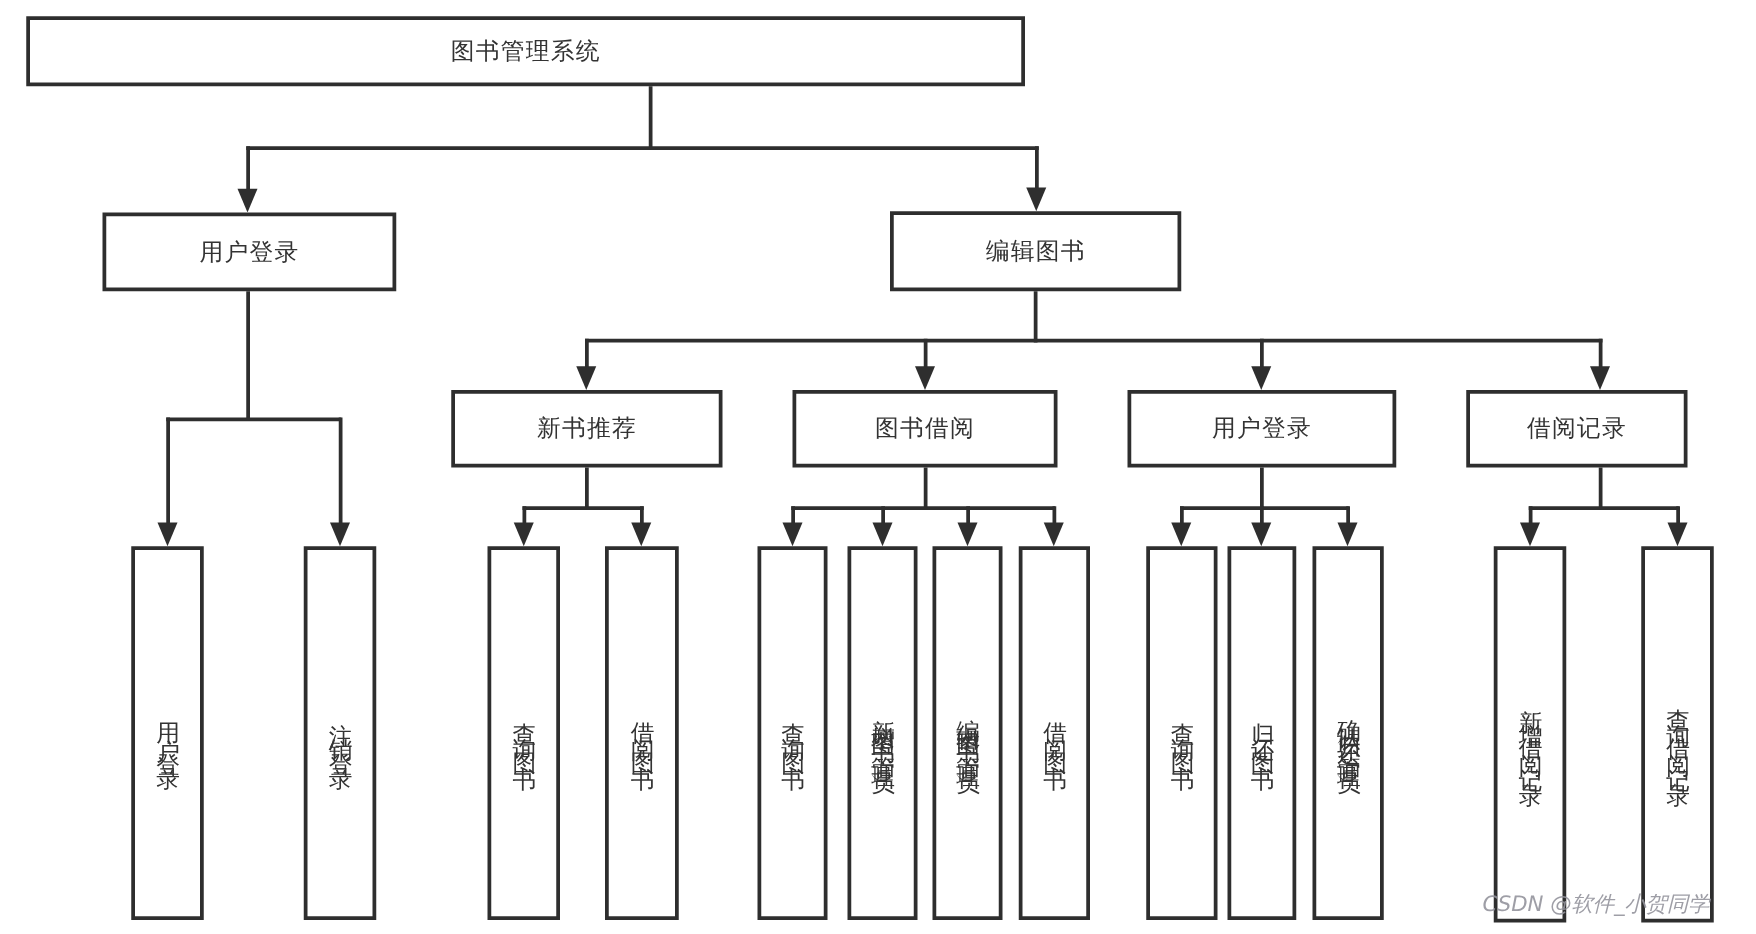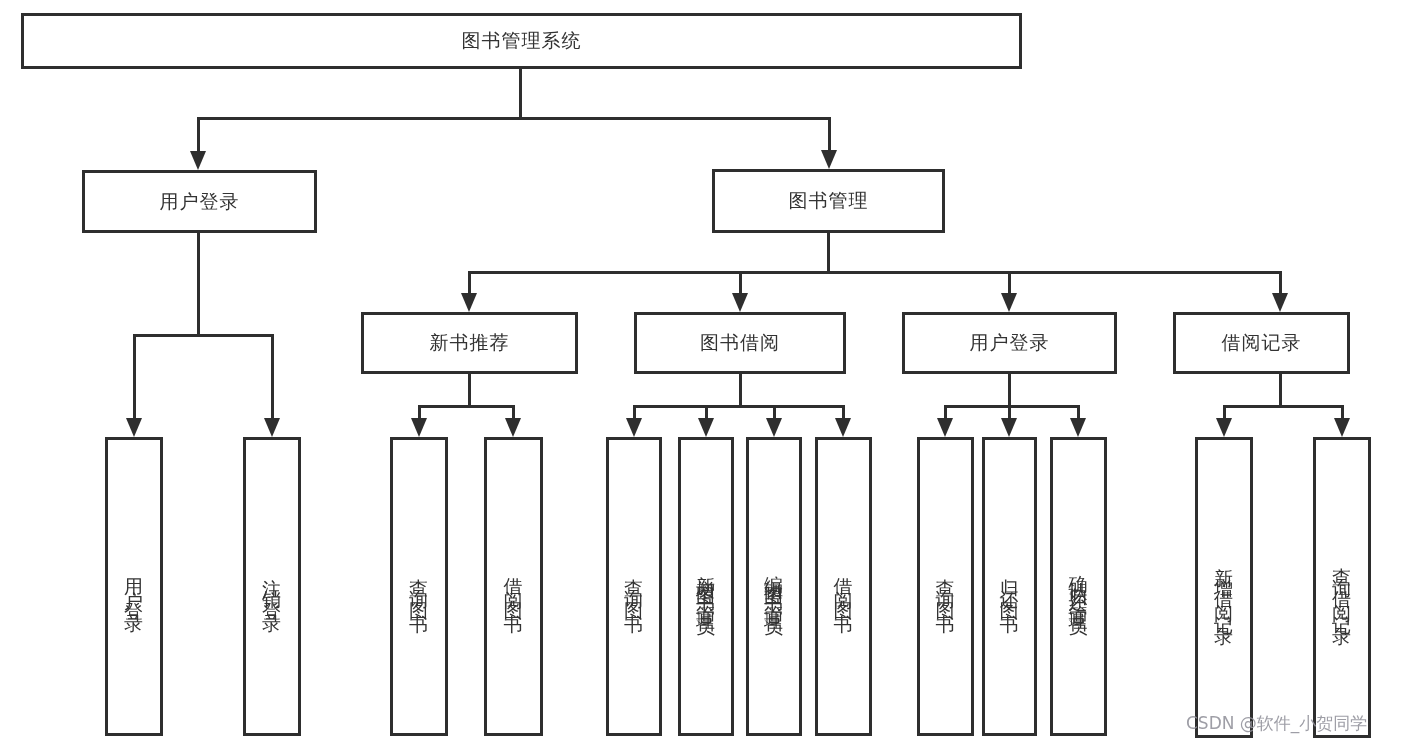--- a/index.html
+++ b/index.html
@@ -50,43 +50,44 @@
     border-top: 19px solid #2e2e2e;
   }
   .watermark {
     position: absolute;
     left: 1186px;
     top: 712px;
     font-size: 17px;
     color: rgba(148, 148, 156, 0.9);
     white-space: nowrap;
     z-index: 5;
+    font-style: italic;
   }
 </style>
 </head>
 <body>
 
 <div id="stage">
 
-  <div class="box hbox" style="left:21px; top:13px; width:1001px; height:56px;">
+  <div class="box hbox" style="left:21px; top:13px; width:799px; height:56px;">
     <span>图书管理系统</span>
   </div>
 
   <div class="vline" style="left:519px; top:69px;  height:49px;"></div>
   <div class="hline" style="left:197px; top:117px; width:634px;"></div>
   <div class="vline" style="left:197px; top:117px; height:36px;"></div>
   <div class="arrow" style="left:190px; top:151px;"></div>
   <div class="vline" style="left:828px; top:117px; height:36px;"></div>
   <div class="arrow" style="left:821px; top:150px;"></div>
 
   <div class="box hbox" style="left:82px; top:170px; width:235px; height:63px;">
     <span>用户登录</span>
   </div>
   <div class="box hbox" style="left:712px; top:169px; width:233px; height:64px;">
-    <span>图书管理</span>
+    <span>编辑图书</span>
   </div>
 
   <div class="vline" style="left:197px; top:233px; height:103px;"></div>
   <div class="hline" style="left:133px; top:334px; width:140px;"></div>
   <div class="vline" style="left:133px; top:334px; height:85px;"></div>
   <div class="arrow" style="left:126px; top:418px;"></div>
   <div class="vline" style="left:271px; top:334px; height:85px;"></div>
   <div class="arrow" style="left:264px; top:418px;"></div>
 
   <div class="vline" style="left:827px; top:233px; height:41px;"></div>

